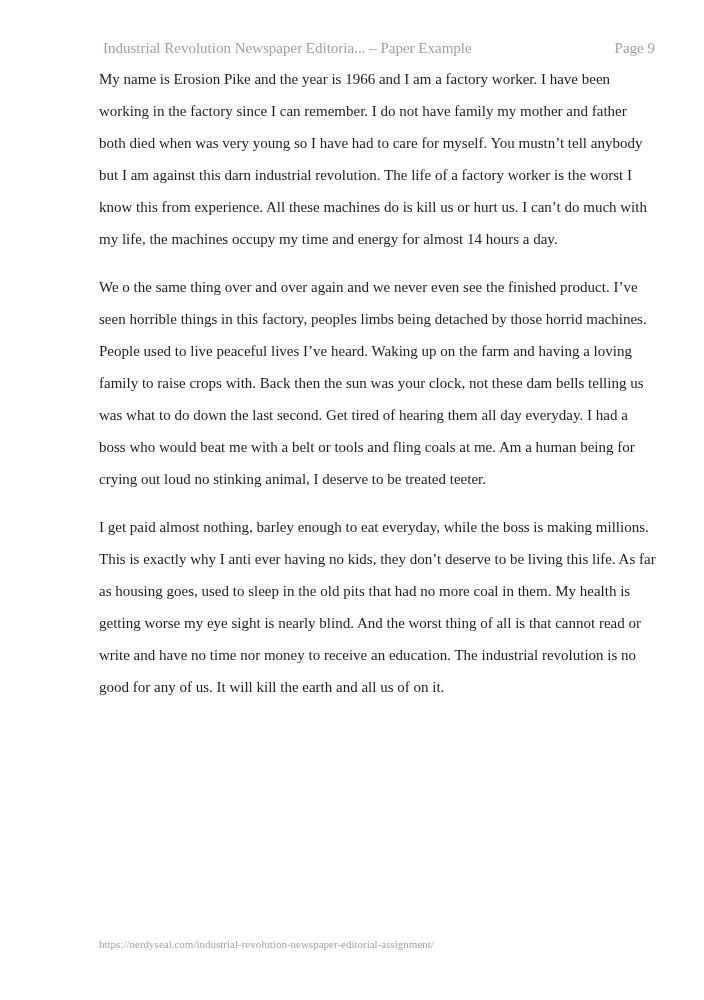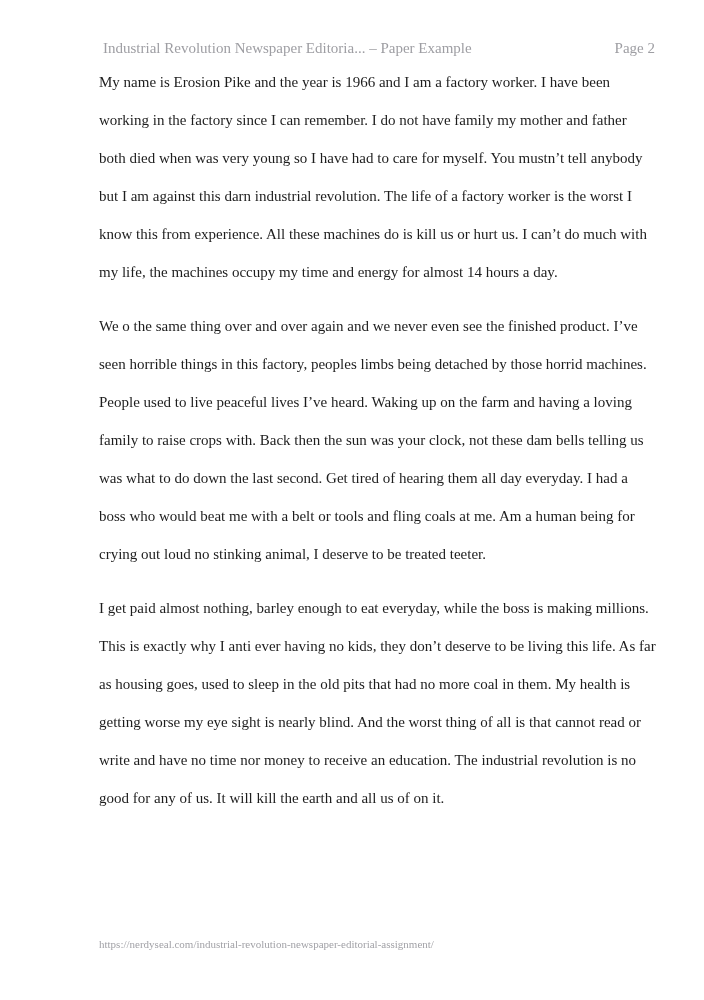--- a/index.html
+++ b/index.html
@@ -26,21 +26,21 @@
     font-size: 15px;
     color: #9e9ea3;
     white-space: nowrap;
   }
   .content {
     position: absolute;
     top: 63px;
     left: 99px;
     width: 557px;
     font-size: 15px;
-    line-height: 38px;
+    line-height: 32px;
     color: #1d1d1d;
   }
   .content p {
     margin: 0 0 16px 0;
   }
   .page-footer {
     position: absolute;
     top: 938px;
     left: 99px;
     font-size: 11px;
@@ -52,21 +52,21 @@
     text-decoration: none;
   }
 </style>
 </head>
 <body>
 
 <div class="page">
 
   <div class="page-header">
     <span class="header-title">Industrial Revolution Newspaper Editoria... – Paper Example</span>
-    <span class="header-page">Page 2</span>
+    <span class="header-page">Page 9</span>
   </div>
 
   <div class="content">
     <p>My name is Erosion Pike and the year is 1966 and I am a factory worker. I have been working in the factory since I can remember. I do not have family my mother and father both died when was very young so I have had to care for myself. You mustn’t tell anybody but I am against this darn industrial revolution. The life of a factory worker is the worst I know this from experience. All these machines do is kill us or hurt us. I can’t do much with my life, the machines occupy my time and energy for almost 14 hours a day.</p>
     <p>We o the same thing over and over again and we never even see the finished product. I’ve seen horrible things in this factory, peoples limbs being detached by those horrid machines. People used to live peaceful lives I’ve heard. Waking up on the farm and having a loving family to raise crops with. Back then the sun was your clock, not these dam bells telling us was what to do down the last second. Get tired of hearing them all day everyday. I had a boss who would beat me with a belt or tools and fling coals at me. Am a human being for crying out loud no stinking animal, I deserve to be treated teeter.</p>
     <p>I get paid almost nothing, barley enough to eat everyday, while the boss is making millions. This is exactly why I anti ever having no kids, they don’t deserve to be living this life. As far as housing goes, used to sleep in the old pits that had no more coal in them. My health is getting worse my eye sight is nearly blind. And the worst thing of all is that cannot read or write and have no time nor money to receive an education. The industrial revolution is no good for any of us. It will kill the earth and all us of on it.</p>
   </div>
 
   <div class="page-footer">
     <span>https://nerdyseal.com/industrial-revolution-newspaper-editorial-assignment/</span>

